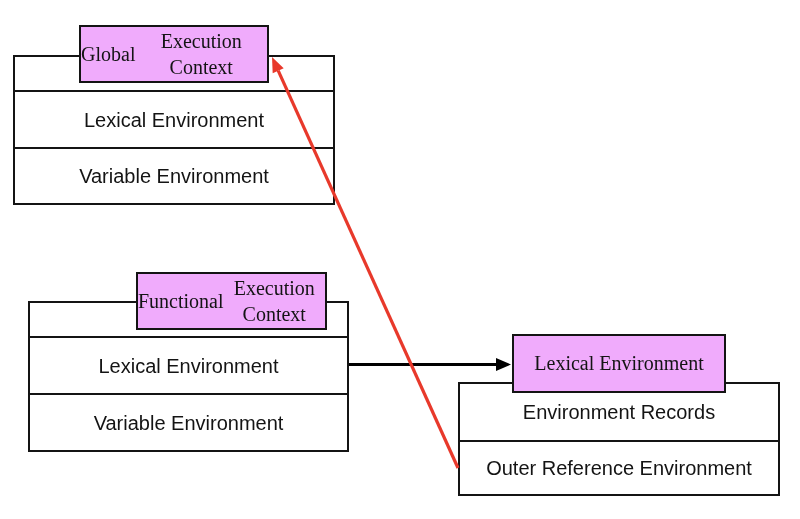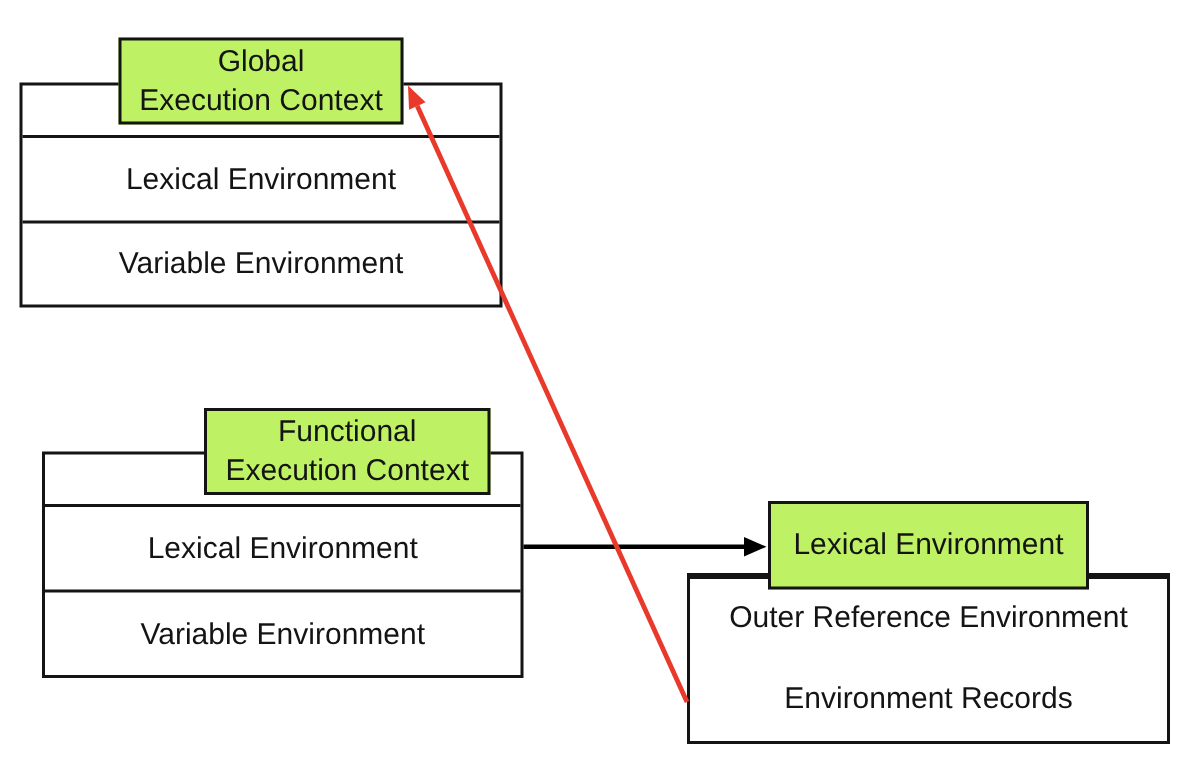--- a/index.html
+++ b/index.html
@@ -32,30 +32,31 @@
     font-size: 20px;
     line-height: 1.2;
     box-sizing: border-box;
   }
   .row.divided {
     border-top: 2px solid #141414;
   }
   .title-box {
     position: absolute;
     border: 2px solid #141414;
-    background: #bef264;
+    background: #f0abfc;
     box-sizing: border-box;
     display: flex;
-    flex-direction: column;
+    flex-direction: row;
     align-items: center;
     justify-content: center;
     text-align: center;
     font-size: 20px;
     line-height: 1.32;
     z-index: 3;
+    font-family: Liberation Serif, serif;
   }
   #arrow-layer {
     position: absolute;
     left: 0;
     top: 0;
     z-index: 5;
     pointer-events: none;
   }
 </style>
 </head>
@@ -77,22 +78,22 @@
     <div class="row" style="height:33px;"></div>
     <div class="row divided" style="height:57px;">Lexical Environment</div>
     <div class="row divided" style="flex:1;">Variable Environment</div>
   </div>
   <div class="title-box" style="left:92px; top:272px; width:191px; height:58px;margin-left:44px;">
     <span>Functional</span>
     <span>Execution Context</span>
   </div>
 
   <div class="outer-box" style="left:458px; top:382px; width:322px; height:114px;">
+    <div class="row" style="height:56px;">Environment Records</div>
     <div class="row divided" style="flex:1;">Outer Reference Environment</div>
-    <div class="row" style="height:56px;">Environment Records</div>
   </div>
   <div class="title-box" style="left:512px; top:334px; width:214px; height:59px;">
     <span>Lexical Environment</span>
   </div>
 
   <svg id="arrow-layer" width="800" height="519" viewBox="0 0 800 519">
 
     <g>
       <line x1="349" y1="364.5" x2="498" y2="364.5" stroke-width="3" stroke="#000000"></line>
       <polygon points="511,364.5 496,358 496,371" fill="#000000"></polygon>

